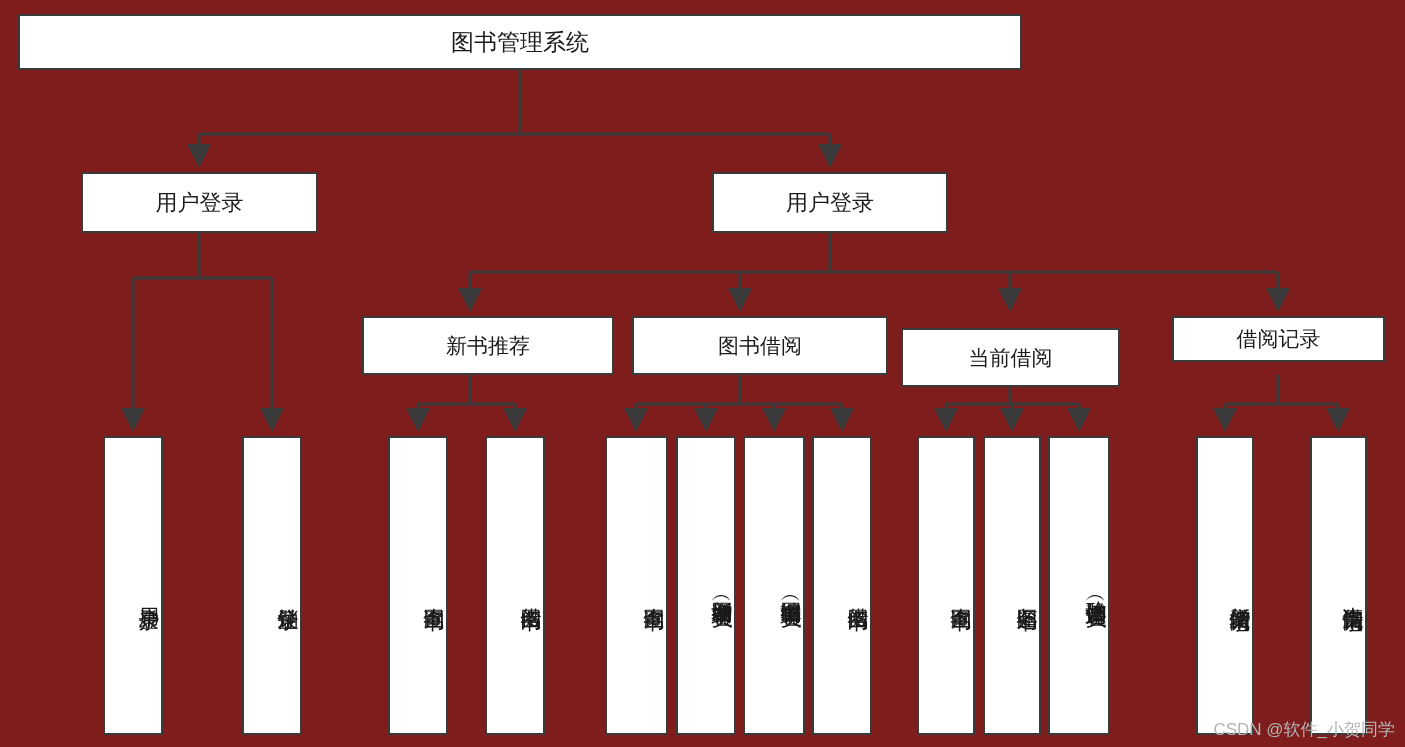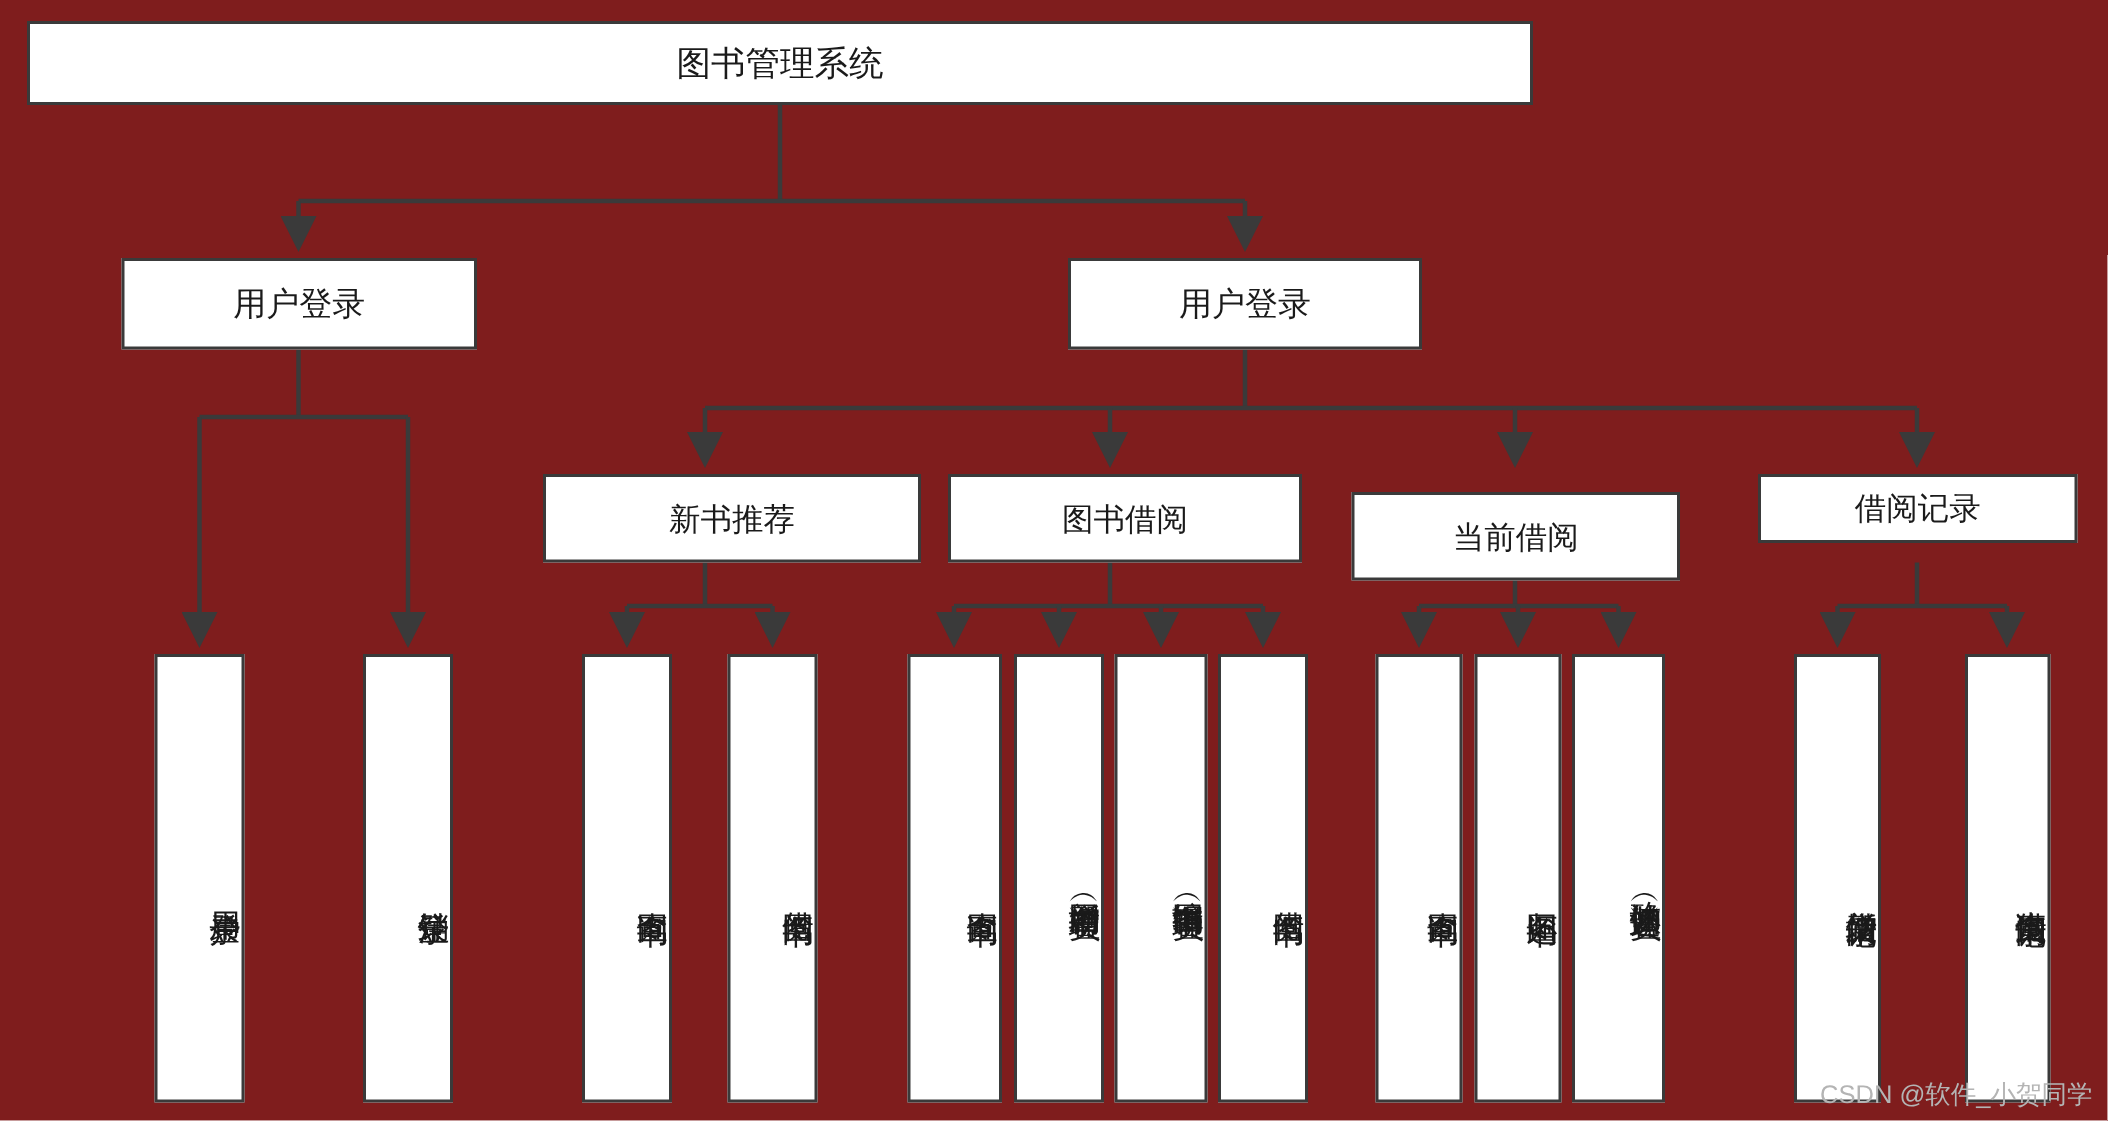--- a/index.html
+++ b/index.html
@@ -130,21 +130,21 @@
   <div class="node level1" style="left: 81px; top: 172px; width: 237px; height: 61px;">
     <span class="label">用户登录</span>
   </div>
   <div class="node level1" style="left: 712px; top: 172px; width: 236px; height: 61px;">
     <span class="label">用户登录</span>
   </div>
 
   <div class="node level2" style="left: 362px; top: 316px; width: 252px; height: 59px;">
     <span class="label">新书推荐</span>
   </div>
-  <div class="node level2" style="left: 632px; top: 316px; width: 236px; height: 59px;">
+  <div class="node level2" style="left: 632px; top: 316px; width: 256px; height: 59px;">
     <span class="label">图书借阅</span>
   </div>
   <div class="node level2" style="left: 901px; top: 328px; width: 219px; height: 59px;">
     <span class="label">当前借阅</span>
   </div>
   <div class="node level2" style="left: 1172px; top: 316px; width: 213px; height: 46px;">
     <span class="label">借阅记录</span>
   </div>
 
   <div class="node leaf" style="left: 103px; top: 436px; width: 60px; height: 299px;">

